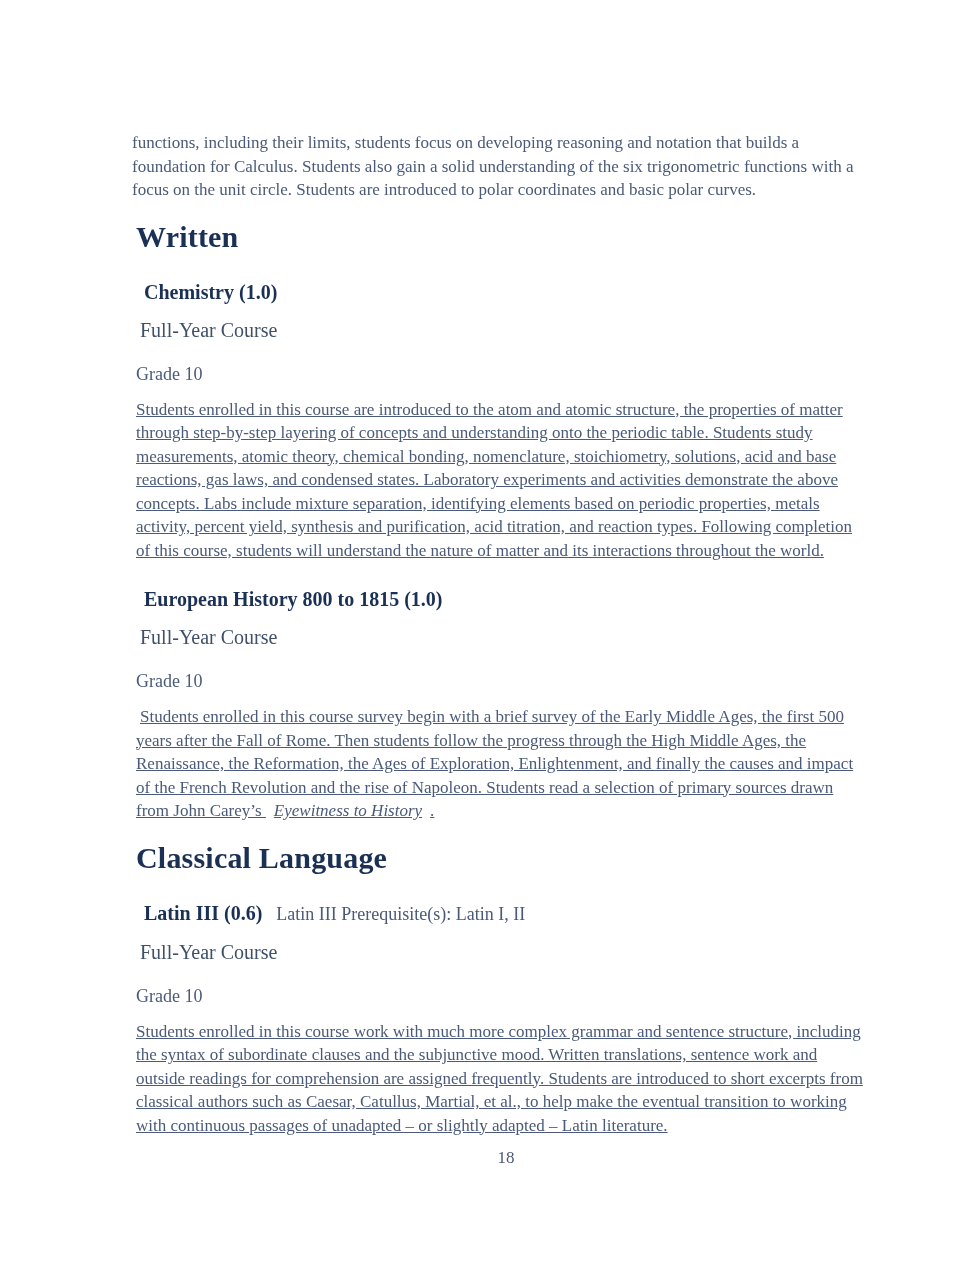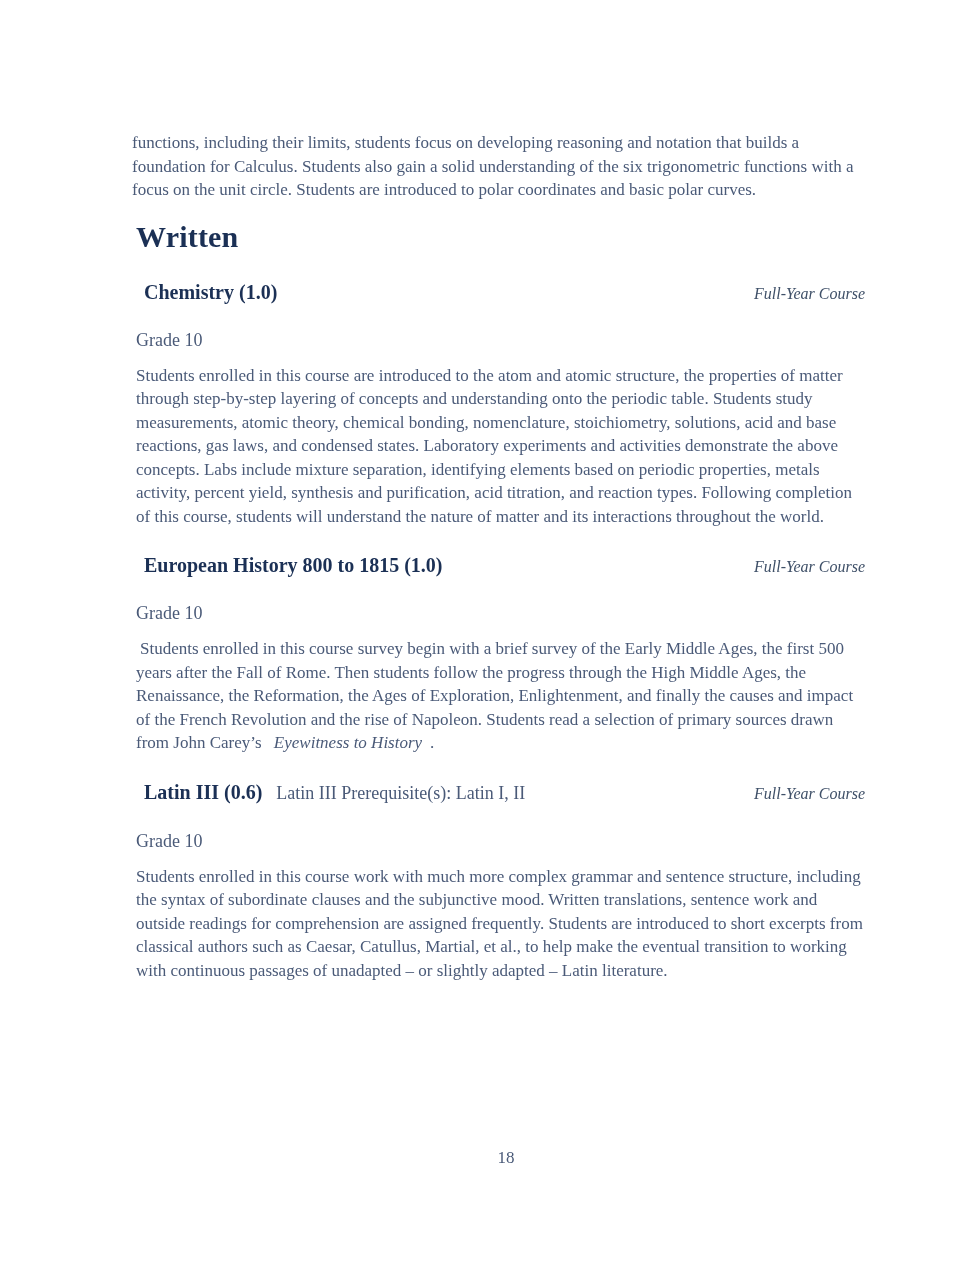--- a/index.html
+++ b/index.html
@@ -26,47 +26,47 @@
     color: var(--heading, #1b3055);
     margin-top: 17px;
     letter-spacing: 0.2px;
   }
   .course-row {
     display: flex;
     justify-content: space-between;
     align-items: baseline;
     margin-top: 16px;
     line-height: 26px;
+    flex-direction: column;
   }
   .course-row .left-group { display: flex; align-items: baseline; }
   .course-title {
     font-size: 20px;
     font-weight: bold;
     color: var(--title, #1b3055);
     white-space: nowrap;
   }
   .prereq-note {
     font-size: 18px;
     color: var(--body, #4a5a78);
     margin-left: 10px;
     white-space: nowrap;
   }
   .course-duration {
-    font-size: 16px;
+    font-size: 20px;
     color: var(--duration, #3f5068);
     white-space: nowrap;
-    font-style: italic;
   }
   .grade {
     font-size: 18px;
     line-height: 24px;
     color: var(--body, #4a5a78);
     margin-top: 15px;
   }
-  .desc { margin-top: 12px; }
+  .desc { margin-top: 12px; text-decoration: underline; }
   .italic { font-style: italic; }
   .footer {
     position: absolute;
     left: 0;
     top: 1132px;
     width: 100%;
     text-align: center;
     font-size: 17px;
     color: var(--body, #4a5a78);
   }
@@ -95,20 +95,21 @@
       <span class="left-group">
         <span class="course-title">European History 800 to 1815 (1.0)</span>
       </span>
       <span class="course-duration">Full-Year Course</span>
     </div>
     <p class="grade">Grade 10</p>
     <p class="body-text desc"><span>Students enrolled in this course survey begin with a brief survey of the Early Middle Ages, the first 500 years after the Fall of Rome. Then students follow the progress through the High Middle Ages, the Renaissance, the Reformation, the Ages of Exploration, Enlightenment, and finally the causes and impact of the French Revolution and the rise of Napoleon. Students read a selection of primary sources drawn from John Carey’s </span><span class="italic">Eyewitness to History</span><span>.</span></p>
   </section>
 
   <section>
+    <h1 class="section-heading">Classical Language</h1>
     <div class="course-row">
       <span class="left-group">
         <span class="course-title">Latin III (0.6)</span>
         <span class="prereq-note">Latin III Prerequisite(s): Latin I, II</span>
       </span>
       <span class="course-duration">Full-Year Course</span>
     </div>
     <p class="grade">Grade 10</p>
     <p class="body-text desc">Students enrolled in this course work with much more complex grammar and sentence structure, including the syntax of subordinate clauses and the subjunctive mood. Written translations, sentence work and outside readings for comprehension are assigned frequently. Students are introduced to short excerpts from classical authors such as Caesar, Catullus, Martial, et al., to help make the eventual transition to working with continuous passages of unadapted – or slightly adapted – Latin literature.</p>
   </section>

